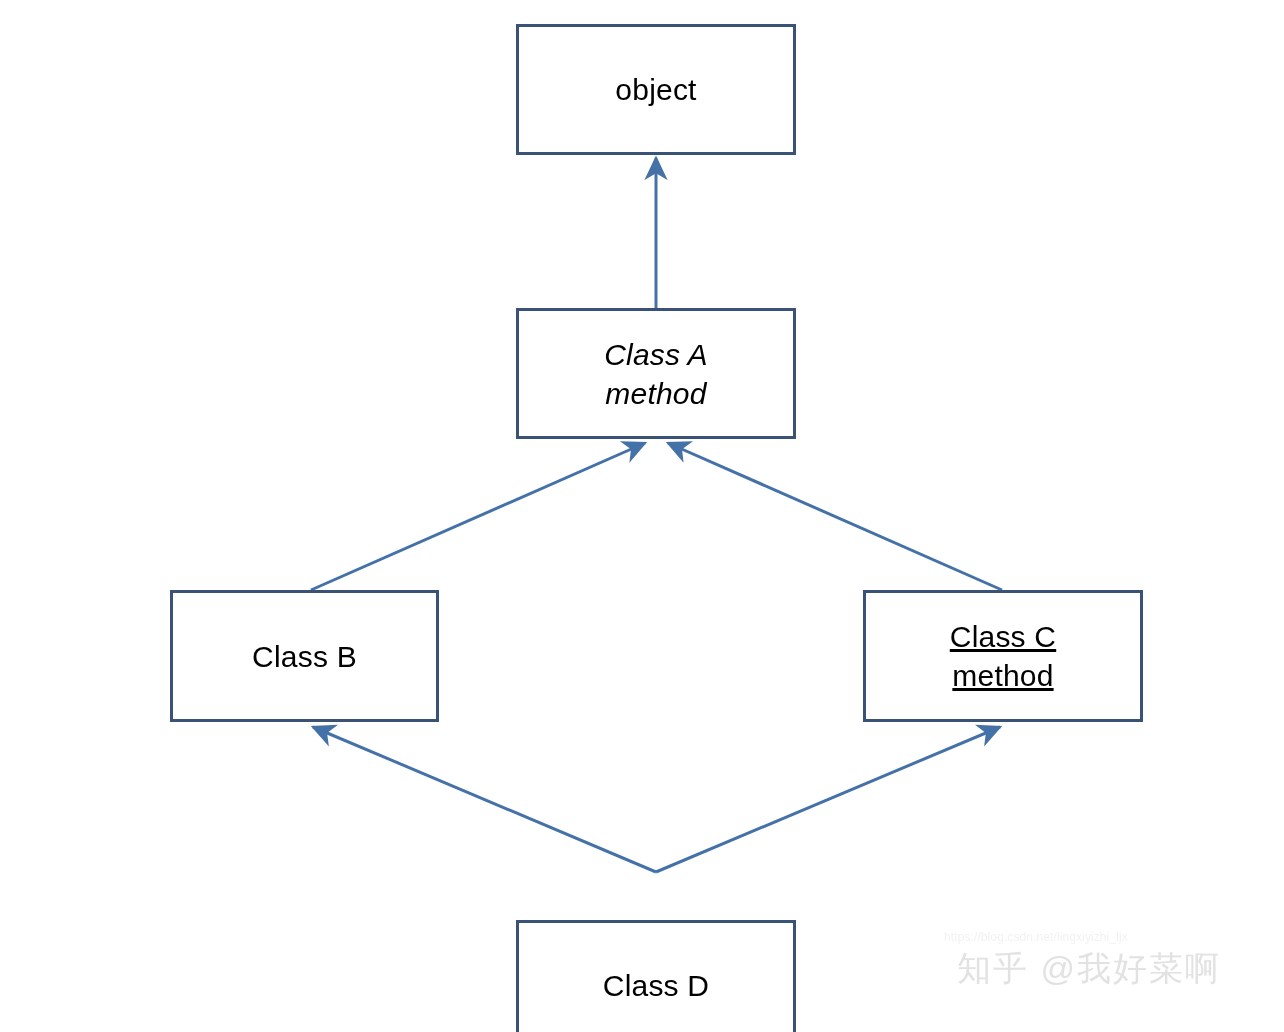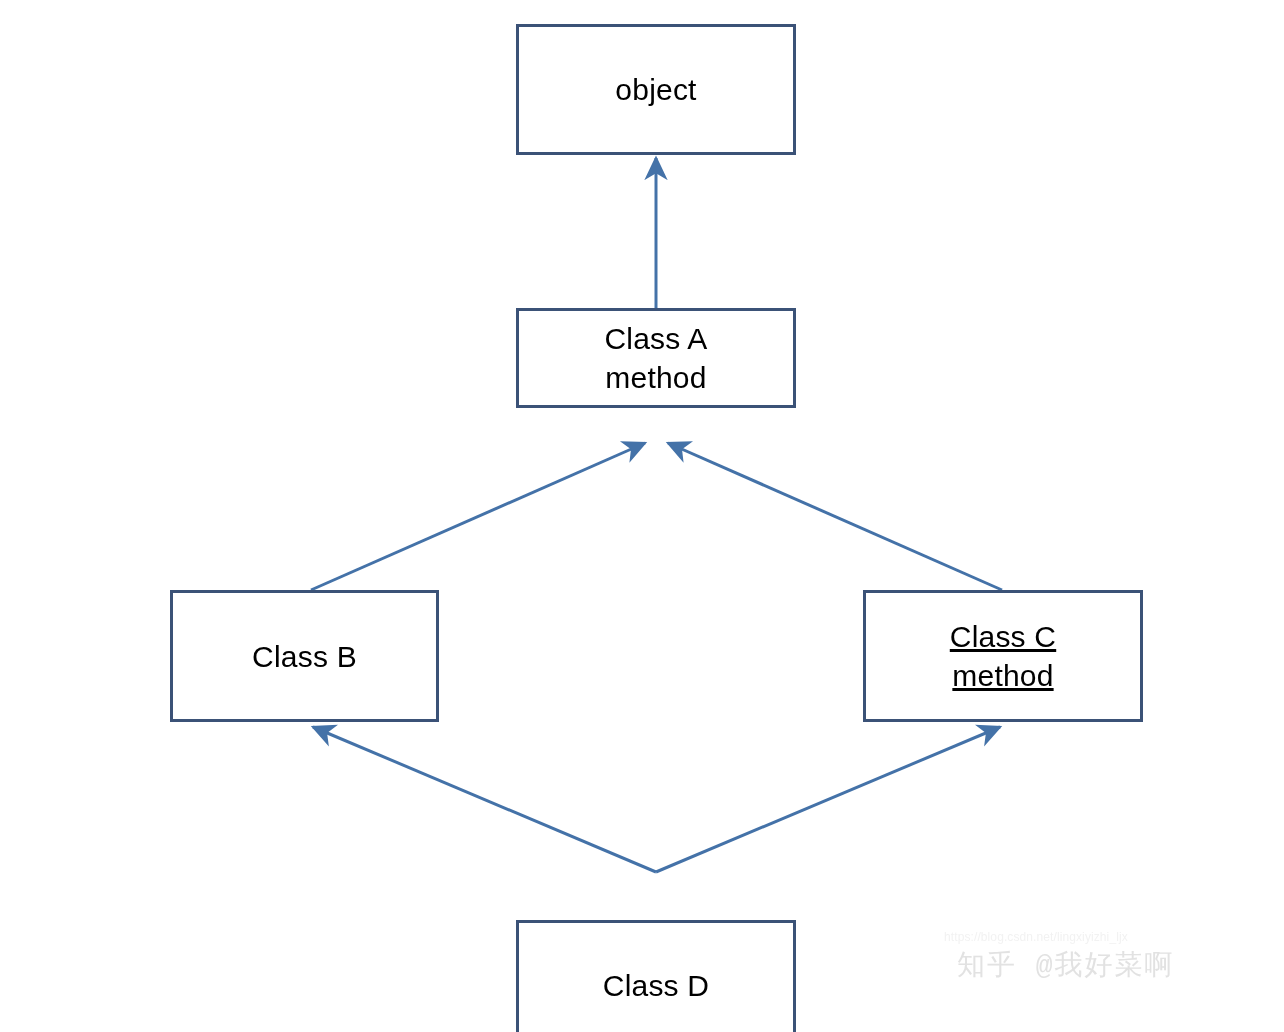--- a/index.html
+++ b/index.html
@@ -35,44 +35,43 @@
     align-items: center;
     justify-content: center;
     color: #000000;
     font-size: 30px;
     line-height: 1.30;
     letter-spacing: 0.2px;
     text-align: right;
   }
   .node .line2 { display: block; }
   #node-object { left: 516px; top: 24px;  width: 280px; height: 131px; }
-  #node-a      { left: 516px; top: 308px; width: 280px; height: 100px; }
+  #node-a      { left: 516px; top: 308px; width: 280px; height: 131px; font-style: italic; }
   #node-b      { left: 170px; top: 590px; width: 269px; height: 132px; }
   #node-c      { left: 863px; top: 590px; width: 280px; height: 132px; text-decoration: underline; }
   #node-d      { left: 516px; top: 920px; width: 280px; height: 131px; }
 
   .watermark {
     position: absolute;
     white-space: nowrap;
     user-select: none;
   }
   #watermark-url {
     left: 944px;
     top: 930px;
     font-size: 12px;
     color: #f2f2f2;
     letter-spacing: 0.1px;
   }
   #watermark-zhihu {
     left: 957px;
     top: 946px;
-    font-size: 28px;
+    font-size: 34px;
     color: #e2e2e2;
     letter-spacing: 2px;
-    font-family: Liberation Mono, monospace;
   }
 </style>
 </head>
 <body>
 
 <div id="canvas">
 
   <svg class="edges" viewBox="0 0 1284 1032" width="1284" height="1032">
     <defs>
       <marker id="arrow-head" markerWidth="9" markerHeight="9" refX="7.4" refY="4.5" orient="auto" markerUnits="strokeWidth">

